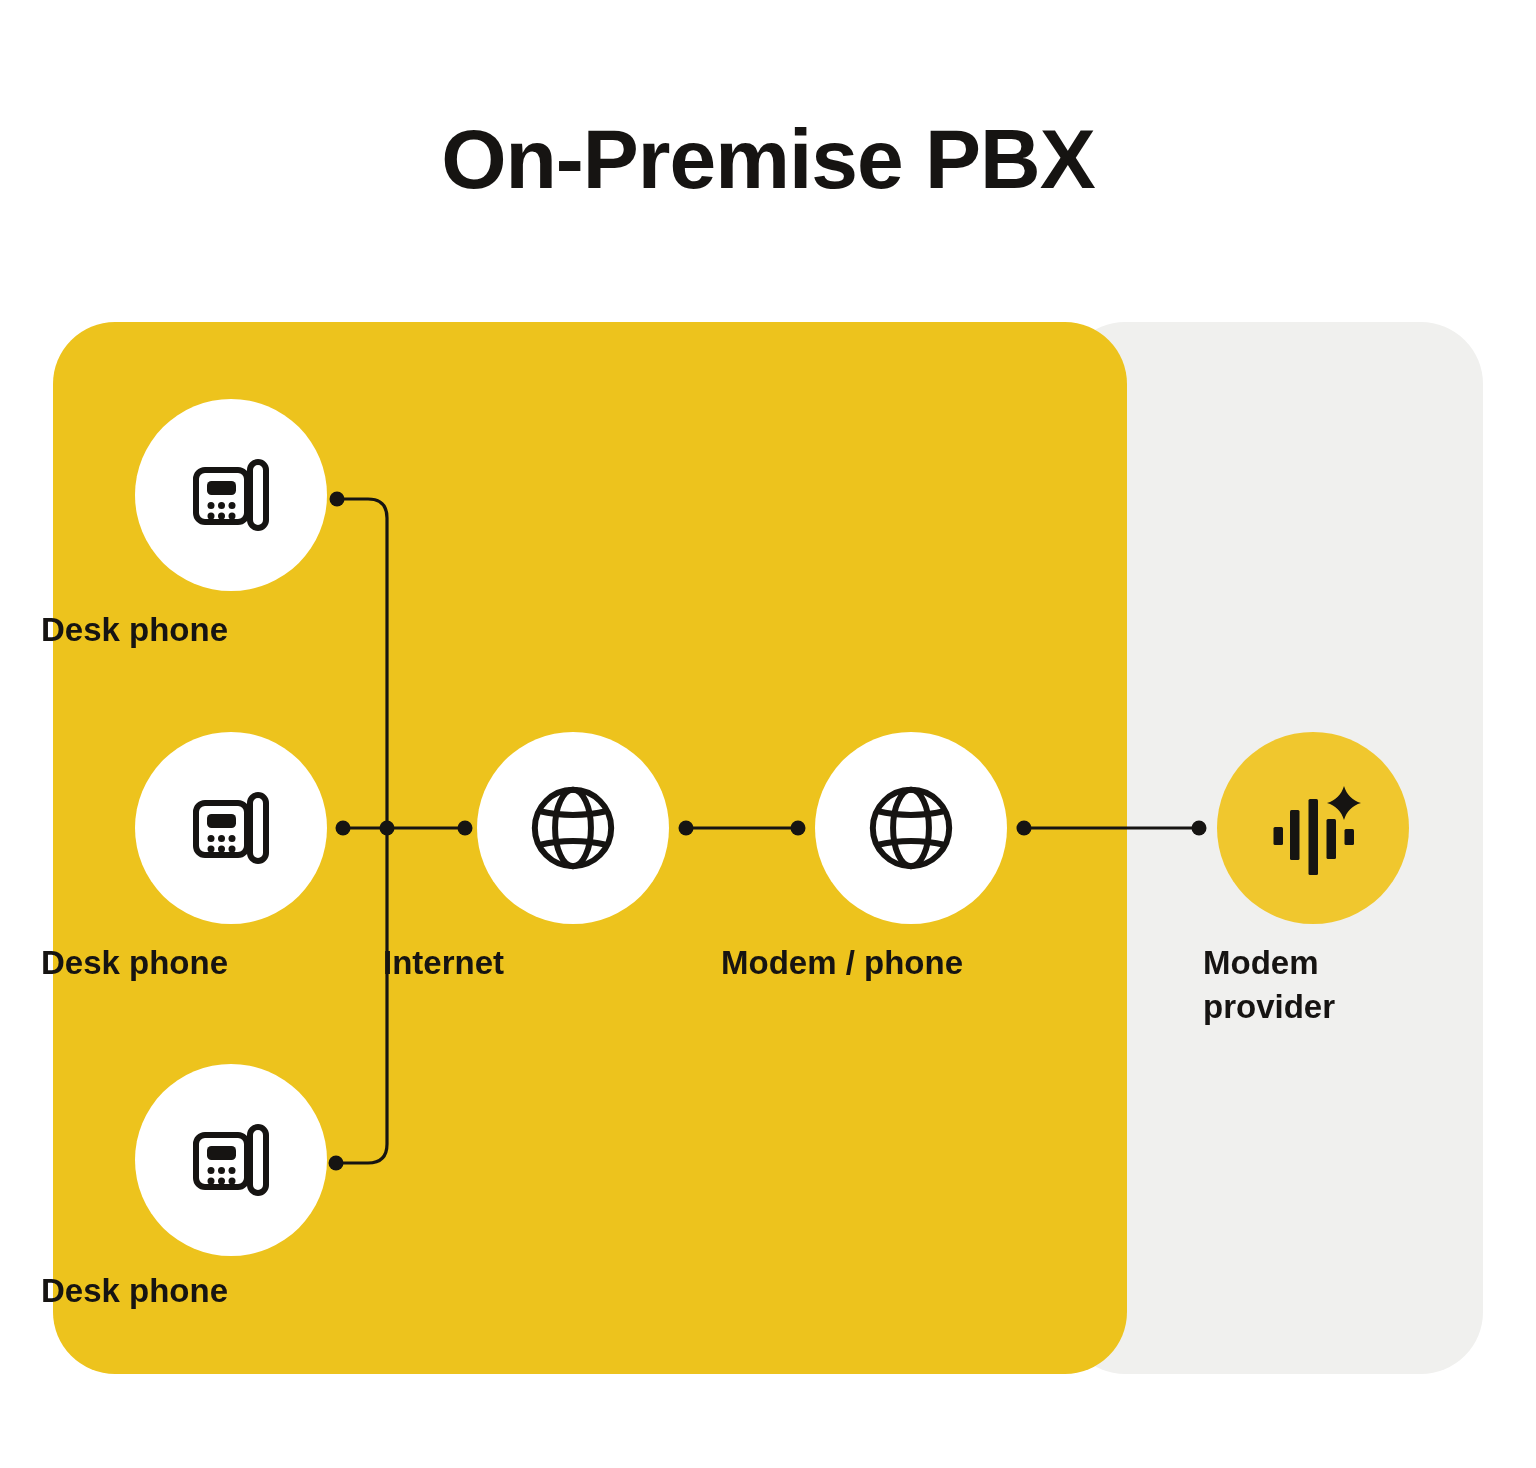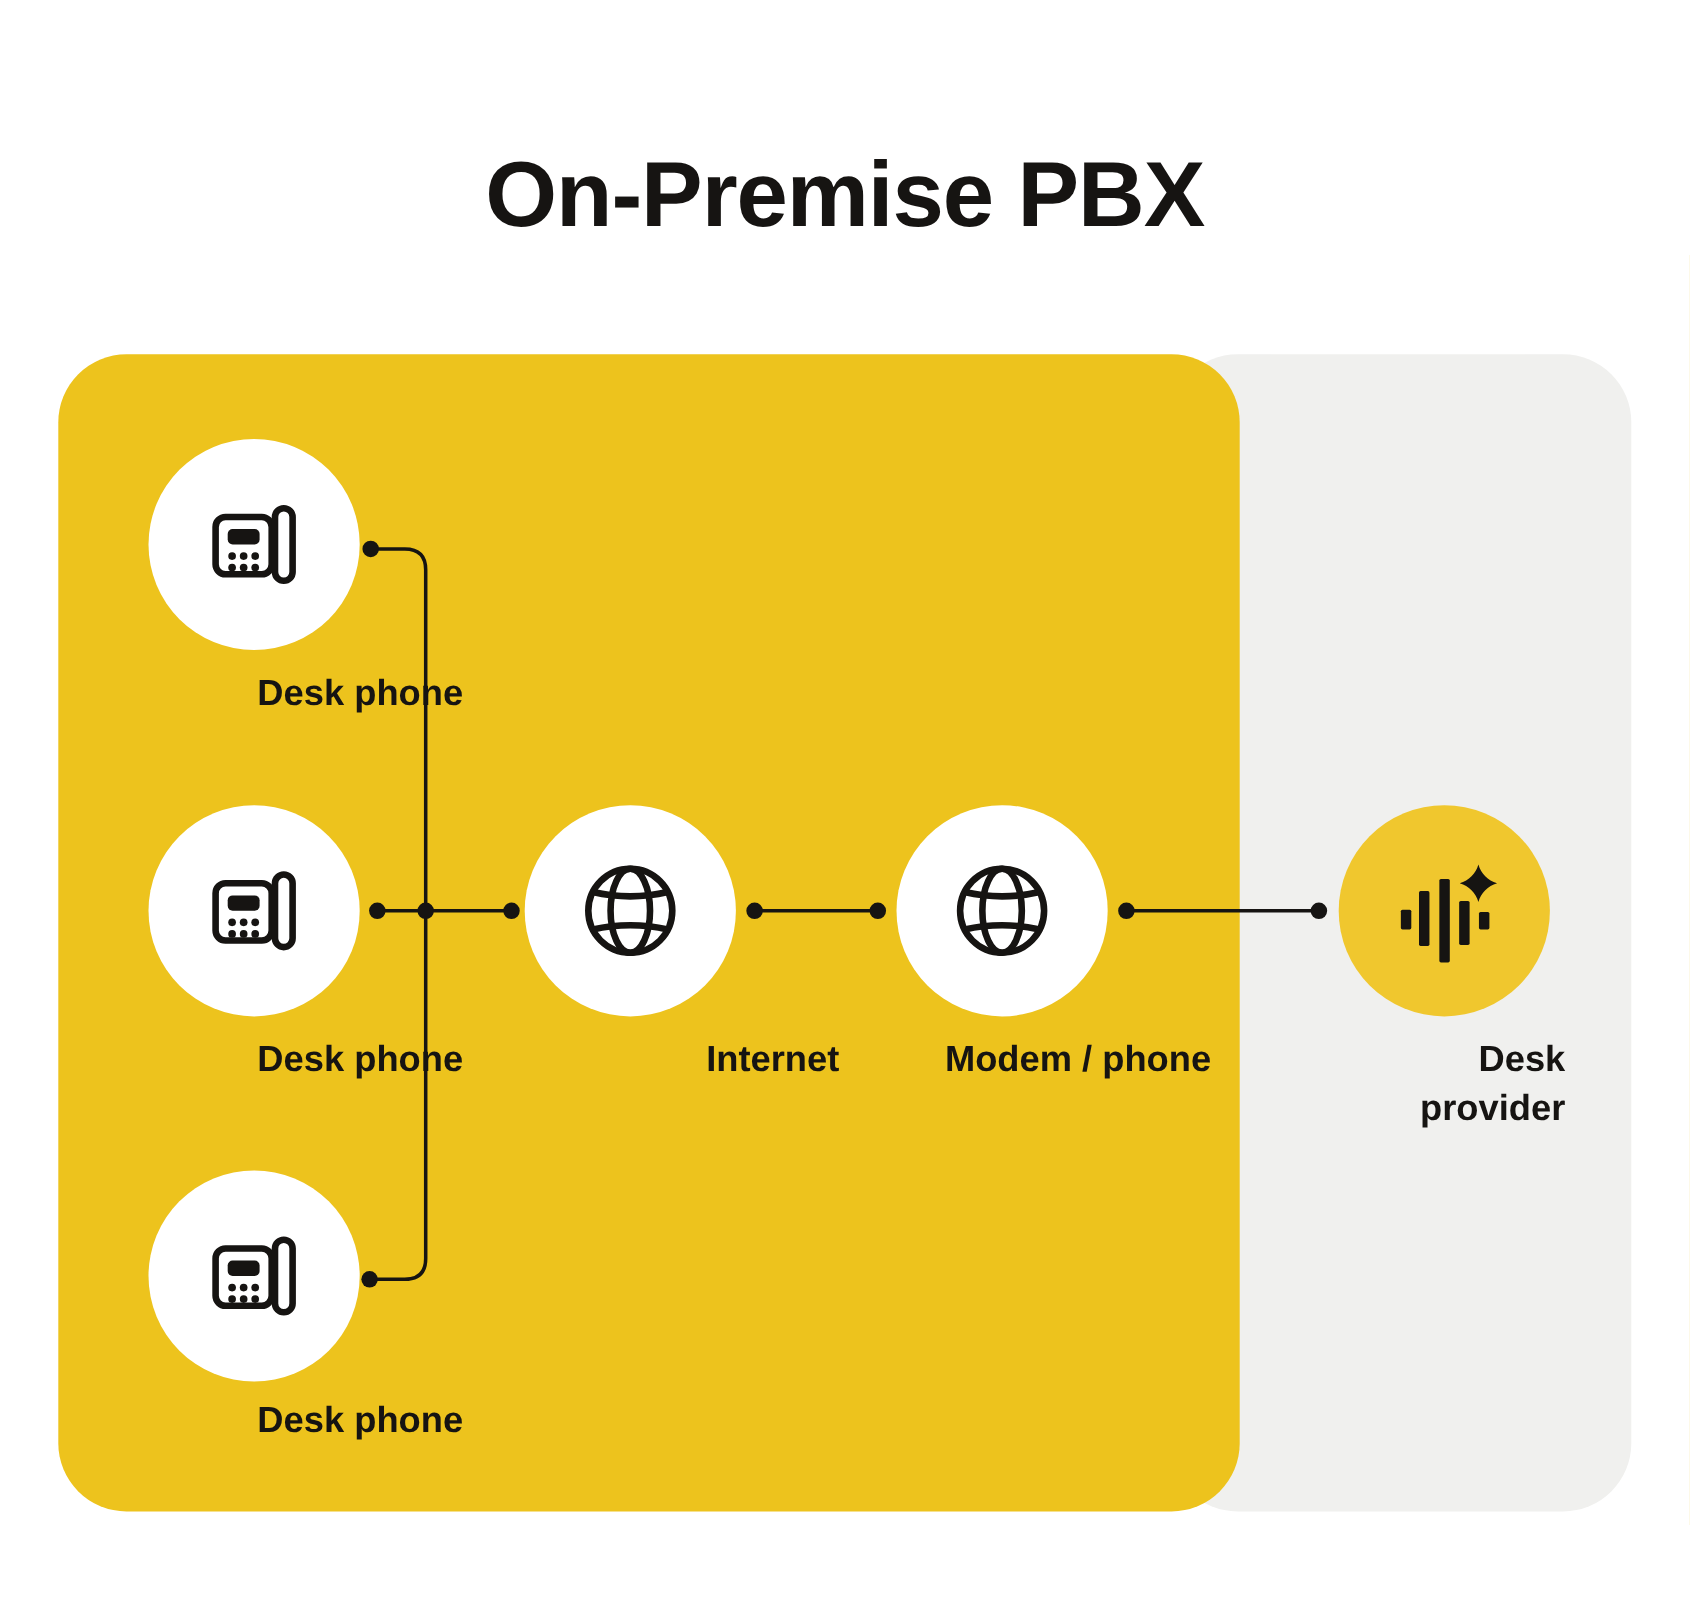--- a/index.html
+++ b/index.html
@@ -11,37 +11,37 @@
     --ink:#161412;
   }
   *{margin:0;padding:0;box-sizing:border-box;}
   html,body{background:var(--background);}
   body{font-family:"Liberation Sans","DejaVu Sans",sans-serif;}
   .canvas{
     position:relative;width:1536px;height:1468px;margin:0 auto;
     background:var(--background);overflow:hidden;
   }
   .title{
-    position:absolute;left:0;top:128px;width:1536px;
+    position:absolute;left:0;top:111px;width:1536px;
     text-align:center;font-size:84px;font-weight:800;letter-spacing:-1px;
     color:var(--ink);
   }
   .panel{position:absolute;top:322px;height:1052px;border-radius:62px;}
   .panel.gray{left:1063px;width:420px;background:var(--provider-panel);}
   .panel.yellow{left:53px;width:1074px;background:var(--on-premise-panel);}
   .connectors{position:absolute;left:0;top:0;pointer-events:none;}
   .bubble{
     position:absolute;width:192px;height:192px;border-radius:50%;
     display:flex;align-items:center;justify-content:center;
     background:var(--node-bubble);
   }
   .bubble.accent{background:var(--voice-provider-bubble);}
   .node-label{
     position:absolute;font-size:33px;line-height:44px;font-weight:600;
-    color:var(--ink);text-align:right;
+    color:var(--ink);text-align:left;
   }
   svg{display:block;}
 </style>
 </head>
 <body>
 
 <div class="canvas">
 
   <h1 class="title">On-Premise PBX</h1>
 
@@ -140,15 +140,15 @@
   <div class="bubble accent" style="left:1217px;top:732px;">
     <svg width="96" height="96" viewBox="0 0 96 96" fill="#161412">
       <rect x="8.5" y="47" width="9.5" height="18" rx="1.5"></rect>
       <rect x="25" y="30" width="9.5" height="50" rx="1.5"></rect>
       <rect x="43.5" y="19" width="9.5" height="76" rx="1.5"></rect>
       <rect x="61.5" y="39" width="9.5" height="40" rx="1.5"></rect>
       <rect x="79.5" y="49" width="9.5" height="16" rx="1.5"></rect>
       <path d="M 79 6 C 81.5 14.5 87.5 20.5 96 23 C 87.5 25.5 81.5 31.5 79 40 C 76.5 31.5 70.5 25.5 62 23 C 70.5 20.5 76.5 14.5 79 6 Z"></path>
     </svg>
   </div>
-  <div class="node-label" style="left:1203px;top:941px;width:220px;">Desk provider</div>
+  <div class="node-label" style="left:1203px;top:941px;width:220px;">Modem provider</div>
 
 </div>
 
 </body></html>

